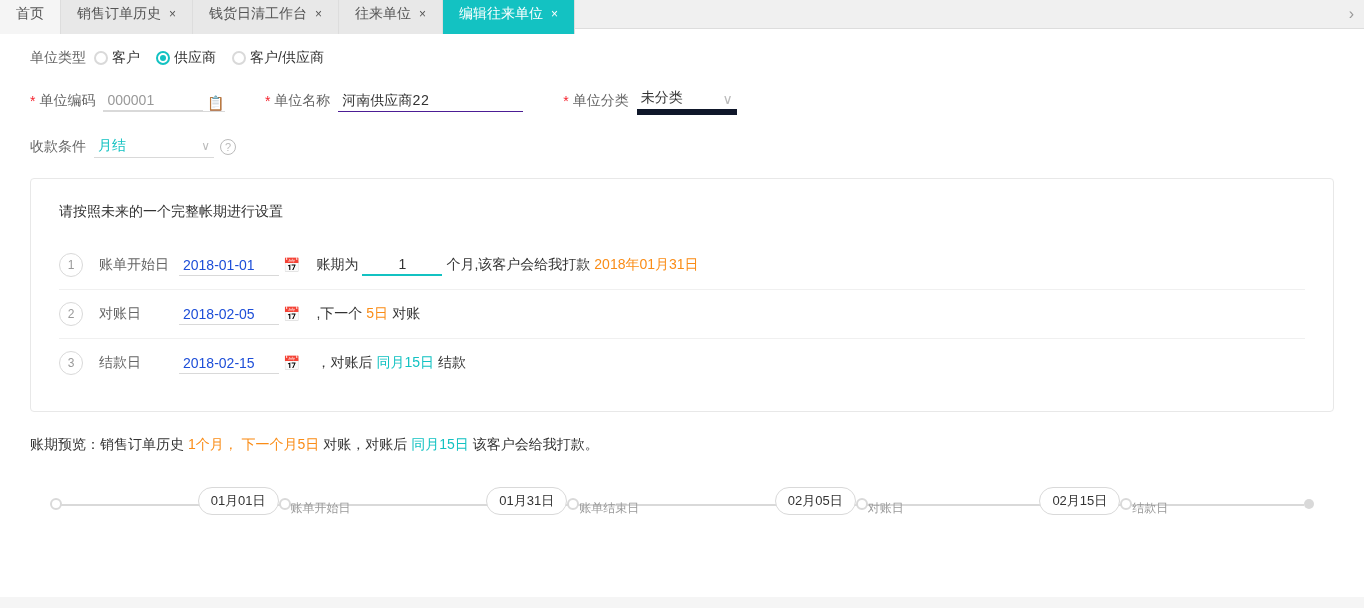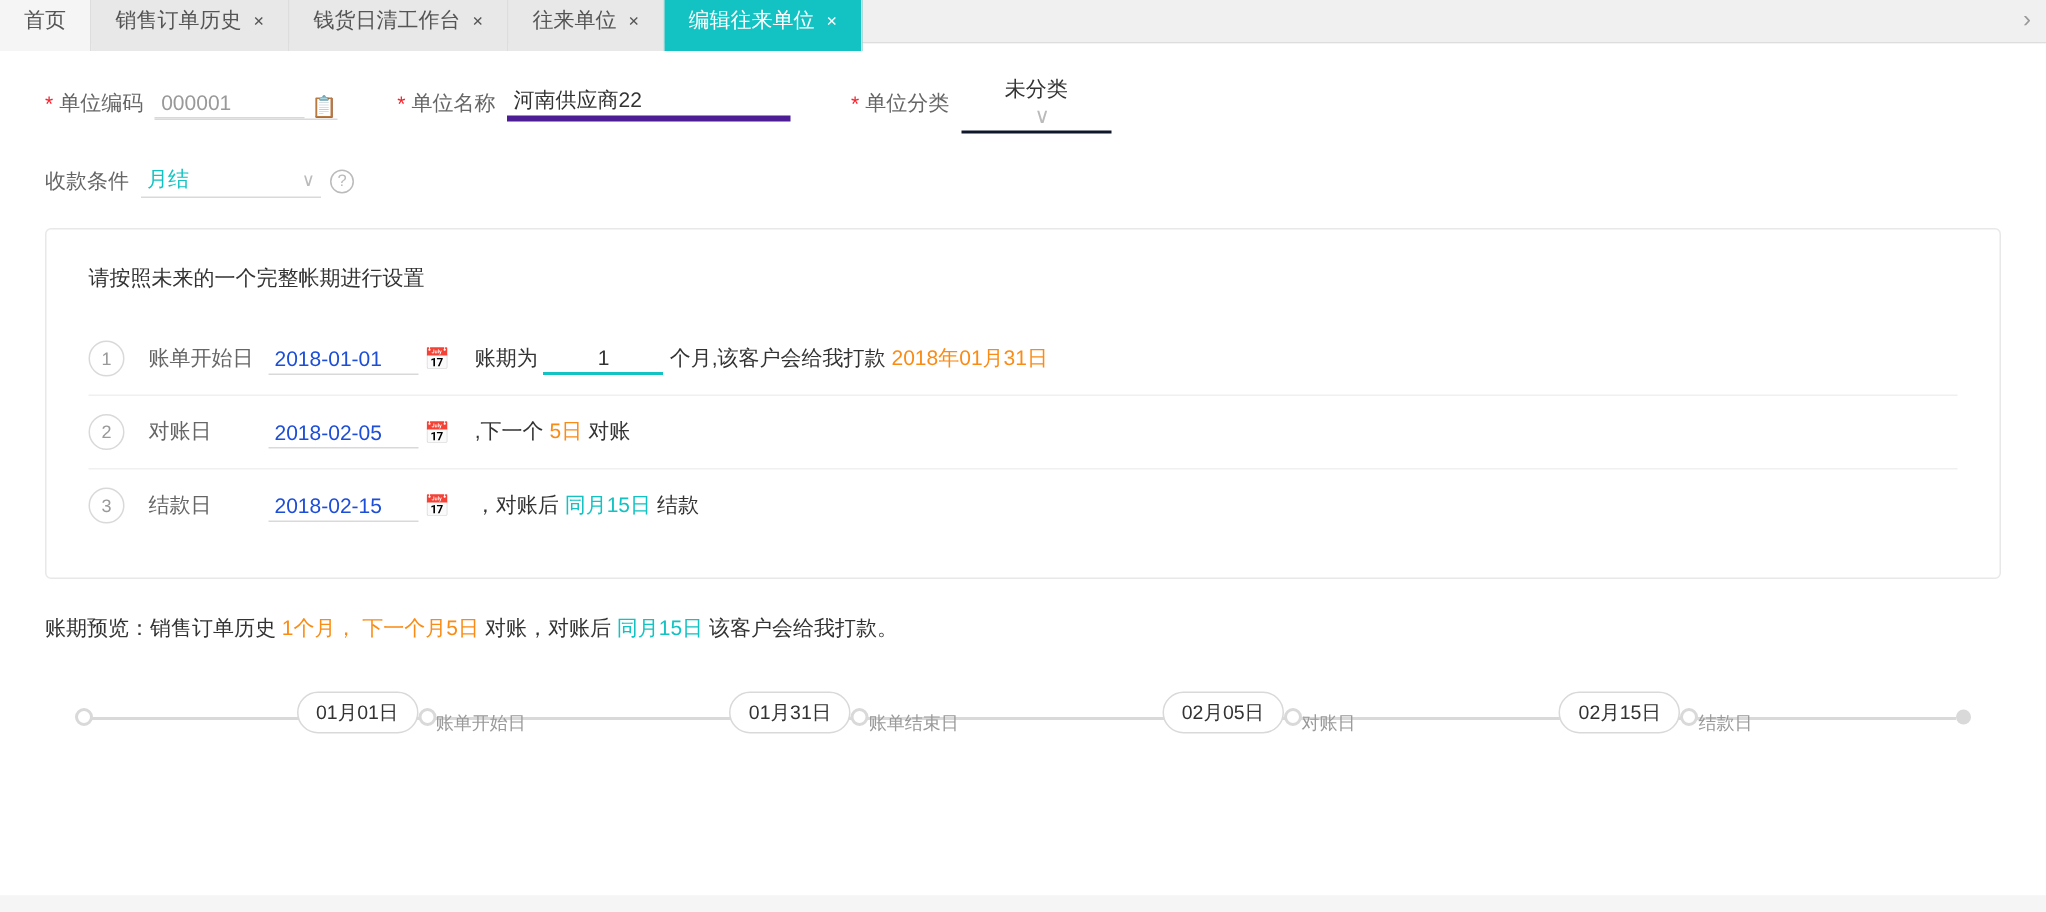--- a/index.html
+++ b/index.html
@@ -144,23 +144,24 @@
       background: #fff; border: 1px solid #d9d9d9; border-radius: 20px;
       padding: 4px 12px; font-size: 13px; color: #333; margin-bottom: 6px;
     }
     .point-sublabel { font-size: 12px; color: #999; margin-top: 8px; }
 
     .timeline-end-dot {
       width: 10px; height: 10px; border-radius: 50%; background: #d9d9d9;
     }
 
     .name-input {
-      border: none; border-bottom: 4px solid #4c1d95; outline: none;
+      border: none; border-bottom: 1px solid #4c1d95; outline: none;
       font-size: 14px; color: #333; background: transparent; min-width: 160px;
       padding: 2px 4px;
+      font-family: Liberation Mono, monospace;
     }
   </style>
 </head>
 <body>
 
 <div class="tab-bar">
   <div class="tab-item">
     <span>首页</span>
   </div>
   <div class="tab-item">
@@ -177,39 +178,58 @@
   </div>
   <div class="tab-item active">
     <span>编辑往来单位</span>
     <span class="close-icon">×</span>
   </div>
   <div class="tab-nav-arrow">›</div>
 </div>
 
 <div class="content">
 
+  <div class="form-row">
+    <div class="form-field">
+      <span class="form-label">单位类型</span>
+      <div class="radio-group">
+        <label class="radio-item">
+          <span class="radio-circle"></span>
+          <span>客户</span>
+        </label>
+        <label class="radio-item">
+          <span class="radio-circle checked"></span>
+          <span>供应商</span>
+        </label>
+        <label class="radio-item">
+          <span class="radio-circle"></span>
+          <span>客户/供应商</span>
+        </label>
+      </div>
+    </div>
+  </div>
 
   <div class="form-row">
     <div class="form-field">
       <span class="required-star">*</span>
       <span class="form-label">单位编码</span>
       <div class="input-with-icon">
         <input type="text" class="" style="border-top: none; border-right: none; border-left: none; border-image: initial; border-bottom: 1px solid rgb(217, 217, 217); outline: none; font-size: 14px; padding: 2px 4px; color: rgb(153, 153, 153); background: transparent; width: 100px;" value="000001">
         <span class="input-icon">📋</span>
       </div>
     </div>
     <div class="form-field" style="margin-right:40px;">
       <span class="required-star">*</span>
       <span class="form-label">单位名称</span>
       <input type="text" class="name-input" value="河南供应商22" style="">
     </div>
     <div class="form-field">
       <span class="required-star">*</span>
       <span class="form-label">单位分类</span>
-      <div class="classify-select" style="border-bottom:2px solid #0f172a;padding:2px 4px;min-width:100px;cursor:pointer;display:flex;align-items:center;flex-direction:column;">
+      <div class="classify-select" style="border-bottom:6px solid #0f172a;padding:2px 4px;min-width:100px;cursor:pointer;display:flex;align-items:flex-end;">
         <span class="classify-value">未分类</span>
         <span style="color:#bbb;font-size:14px;margin-left:8px;">∨</span>
       </div>
     </div>
   </div>
 
   <div class="form-row">
     <div class="form-field">
       <span class="form-label">收款条件</span>
       <div class="select-field">

